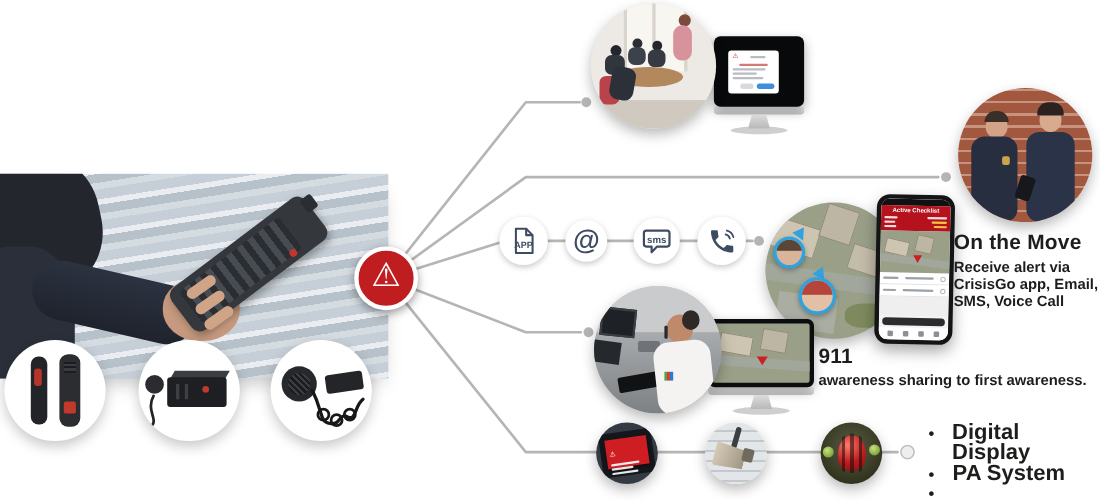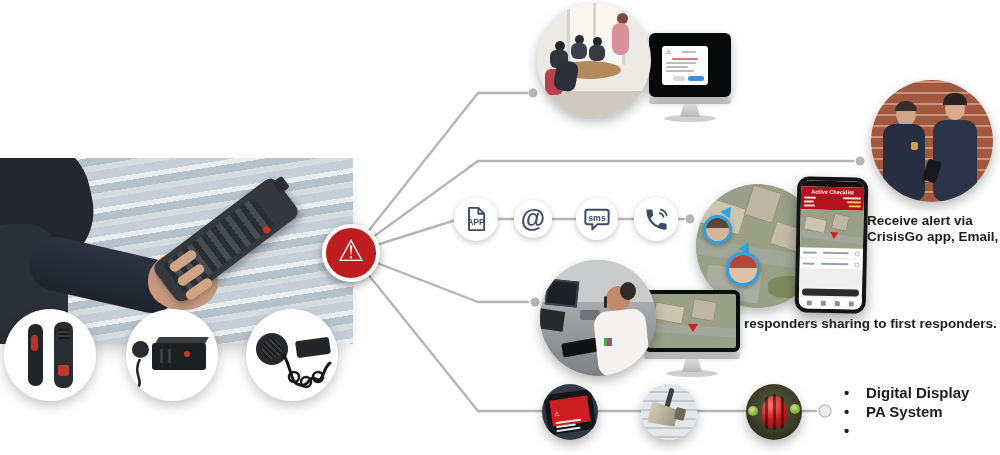--- a/index.html
+++ b/index.html
@@ -109,21 +109,21 @@
                  padding:2px 3px; box-shadow:0 2px 4px rgba(0,0,0,.5); }
   .alert-panel .wline { height:2px; background:rgba(255,255,255,.9); border-radius:1px; margin-top:2px; }
 
   
   .h1 { font-size:19px; font-weight:800; letter-spacing:.2px; color:#1d1d1b; }
   .sub { font-size:13.5px; font-weight:600; color:#1d1d1b; line-height:15.5px; margin-top:4px; }
   .txt { z-index:8; }
   .bullets { display:flex; flex-direction:column; gap:1px; }
   .bullet-row { display:flex; align-items:baseline; }
   .bullet-dot { width:22px; font-size:15px; font-weight:800; }
-  .bullet-label { font-size:15px; font-weight:800; line-height:18px; }
+  .bullet-label { font-size:20px; font-weight:800; line-height:18px; }
 </style>
 </head>
 <body>
 
 <div id="canvas">
 
   <svg id="lines" width="1000" height="455">
     <g stroke="#b5b5b5" stroke-width="2.4" fill="none" stroke-linejoin="round" stroke-linecap="round">
       <polyline points="351,253 478,93 527,93"></polyline>
       <polyline points="351,253 478,161 853,161"></polyline>
@@ -329,23 +329,25 @@
       <div class="p-nav">
         <div class="p-navicon"></div>
         <div class="p-navicon"></div>
         <div class="p-navicon"></div>
         <div class="p-navicon"></div>
       </div>
     </div>
   </div>
 
   <div class="abs txt" style="left:867px; top:210px;">
+    <div class="h1">On the Move</div>
     <div class="sub" style="margin-top:3px;">
       <div>Receive alert via</div>
       <div>CrisisGo app, Email,</div>
+      <div>SMS, Voice Call</div>
     </div>
   </div>
 
   <div class="abs monitor" style="left:644px; top:290px;">
     <div class="m-screen aerial" style="width:96px; height:62px; border:4px solid #0c0d0f;">
       <div class="bldg" style="left:6px; top:10px; width:30px; height:18px; transform:rotate(10deg);"></div>
       <div class="bldg" style="left:44px; top:6px; width:24px; height:20px; transform:rotate(10deg); background:#bdb6a4;"></div>
       <div class="road" style="left:-6px; top:32px; width:110px; height:9px; transform:rotate(4deg);"></div>
       <div class="abs" style="left:40px; top:30px; width:0; height:0; border-left:5px solid transparent; border-right:5px solid transparent; border-top:8px solid #cf1d24;"></div>
     </div>
@@ -361,22 +363,23 @@
     <div class="abs" style="left:40px; top:50px; width:20px; height:10px; background:#6f7277; border-radius:2px;"></div>
     <div class="abs" style="left:22px; top:80px; width:42px; height:14px; background:#101214; border-radius:2px; transform:rotate(-10deg);"></div>
     <div class="head" style="left:66px; top:26px; width:24px; height:26px; background:#bf8a6b;"></div>
     <div class="abs" style="left:80px; top:22px; width:16px; height:18px; background:#2f2a28; border-radius:50%;"></div>
     <div class="abs" style="left:64px; top:36px; width:3px; height:12px; background:#2b2b2b; border-radius:2px;"></div>
     <div class="torso" style="left:56px; top:50px; width:52px; height:66px; background:#f4f3f1; border-radius:14px; transform:rotate(-6deg);"></div>
     <div class="abs" style="left:64px; top:78px; width:8px; height:8px; background:linear-gradient(90deg,#3fae4a 0 33%,#e23b2e 33% 66%,#2d7bd3 66%);"></div>
   </div>
 
   <div class="abs txt" style="left:744px; top:314px;">
+    <div class="h1">911</div>
     <div class="sub" style="margin-top:2px;">
-      <div>responders sharing to first responders.</div>
+      <div>awareness sharing to first awareness.</div>
     </div>
   </div>
 
   <div class="abs circle scene-display" style="left:542px; top:384px; width:56px; height:56px;">
     <div class="abs" style="left:4px; top:8px; width:48px; height:40px; background:#14181d; transform:rotate(-8deg);"></div>
     <div class="abs alert-panel">
       <span style="color:#fff; font-size:6px; line-height:1;">⚠</span>
       <div class="wline" style="width:26px;"></div>
       <div class="wline" style="width:20px;"></div>
       <div class="wline" style="width:24px;"></div>

